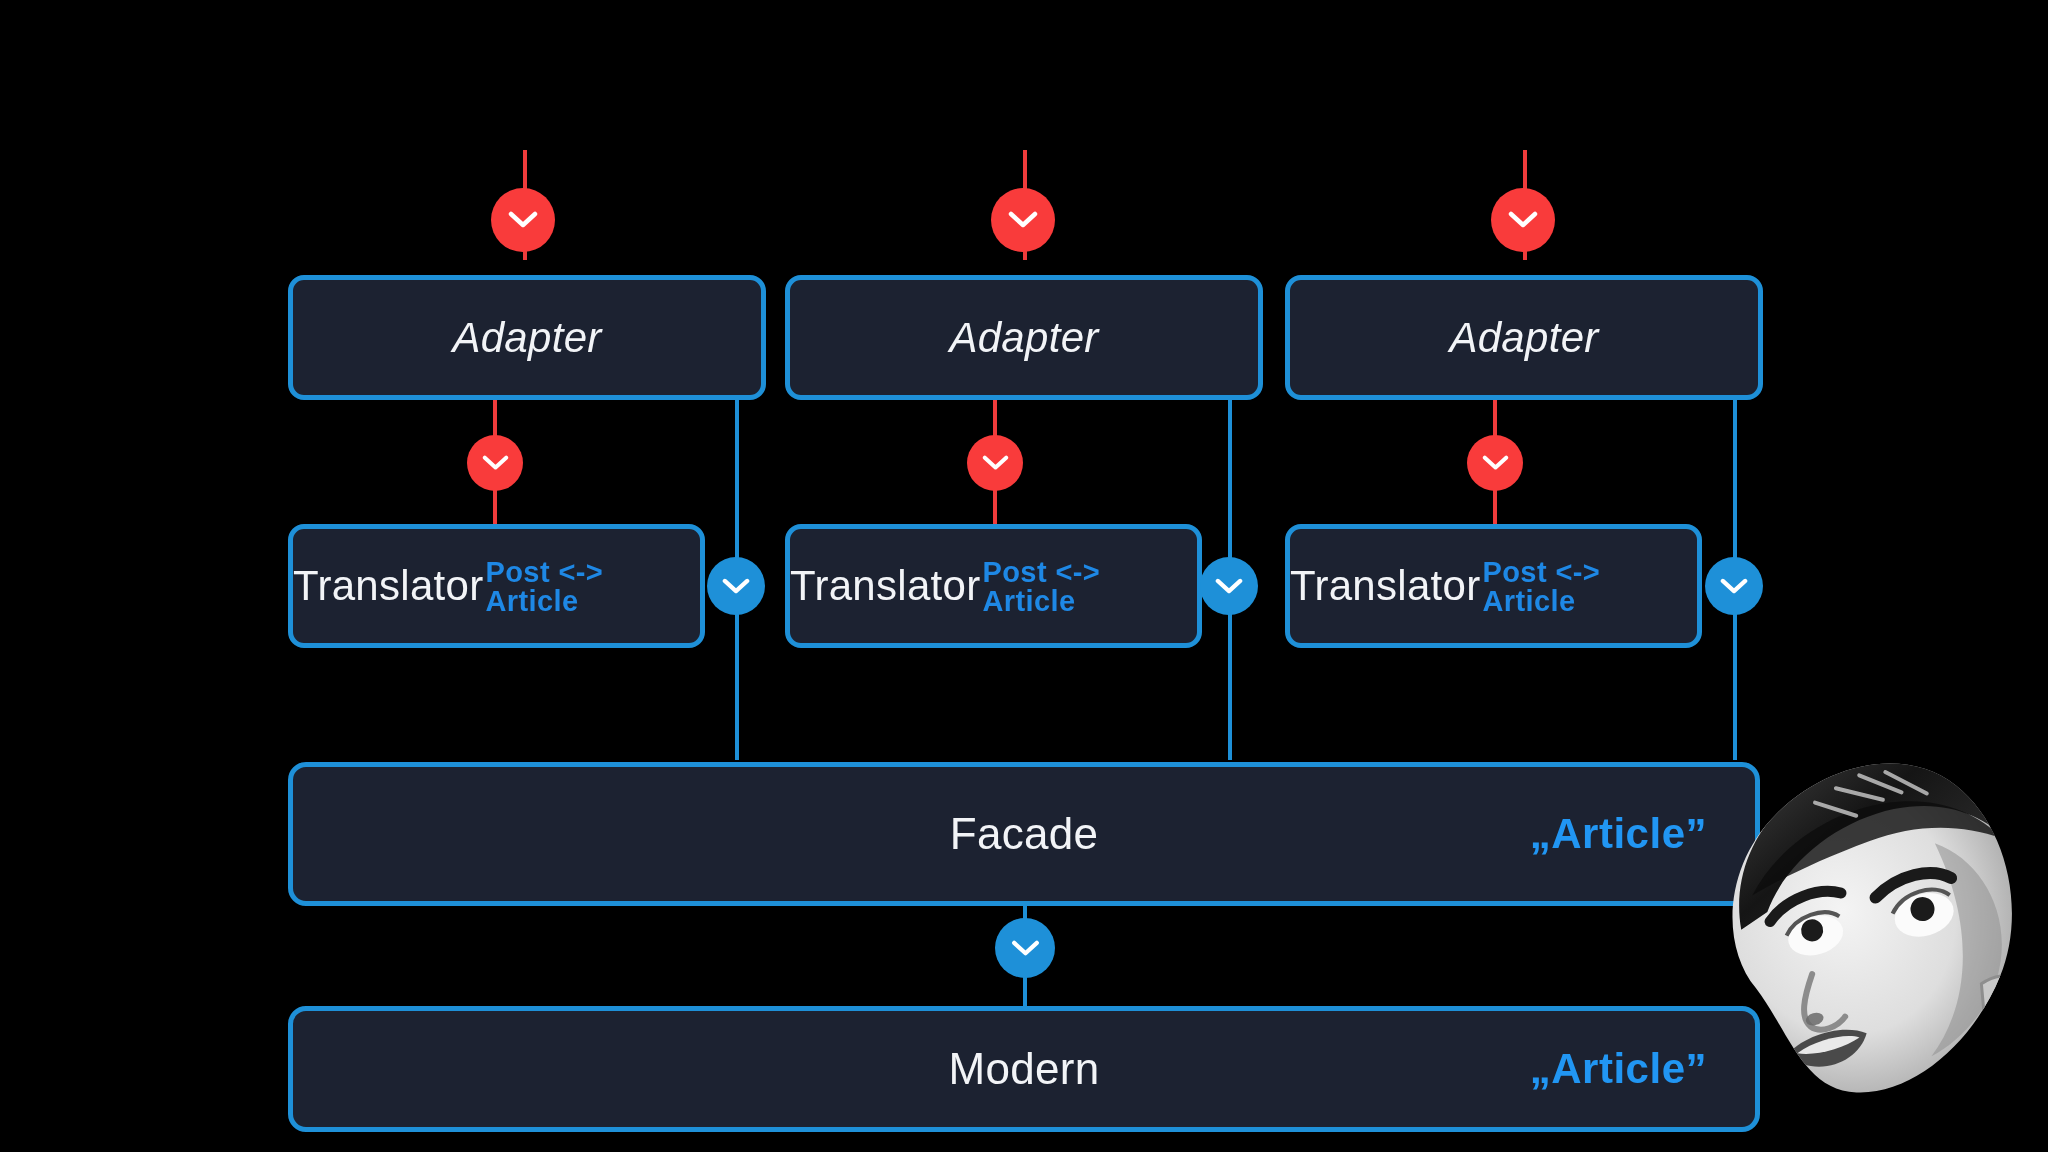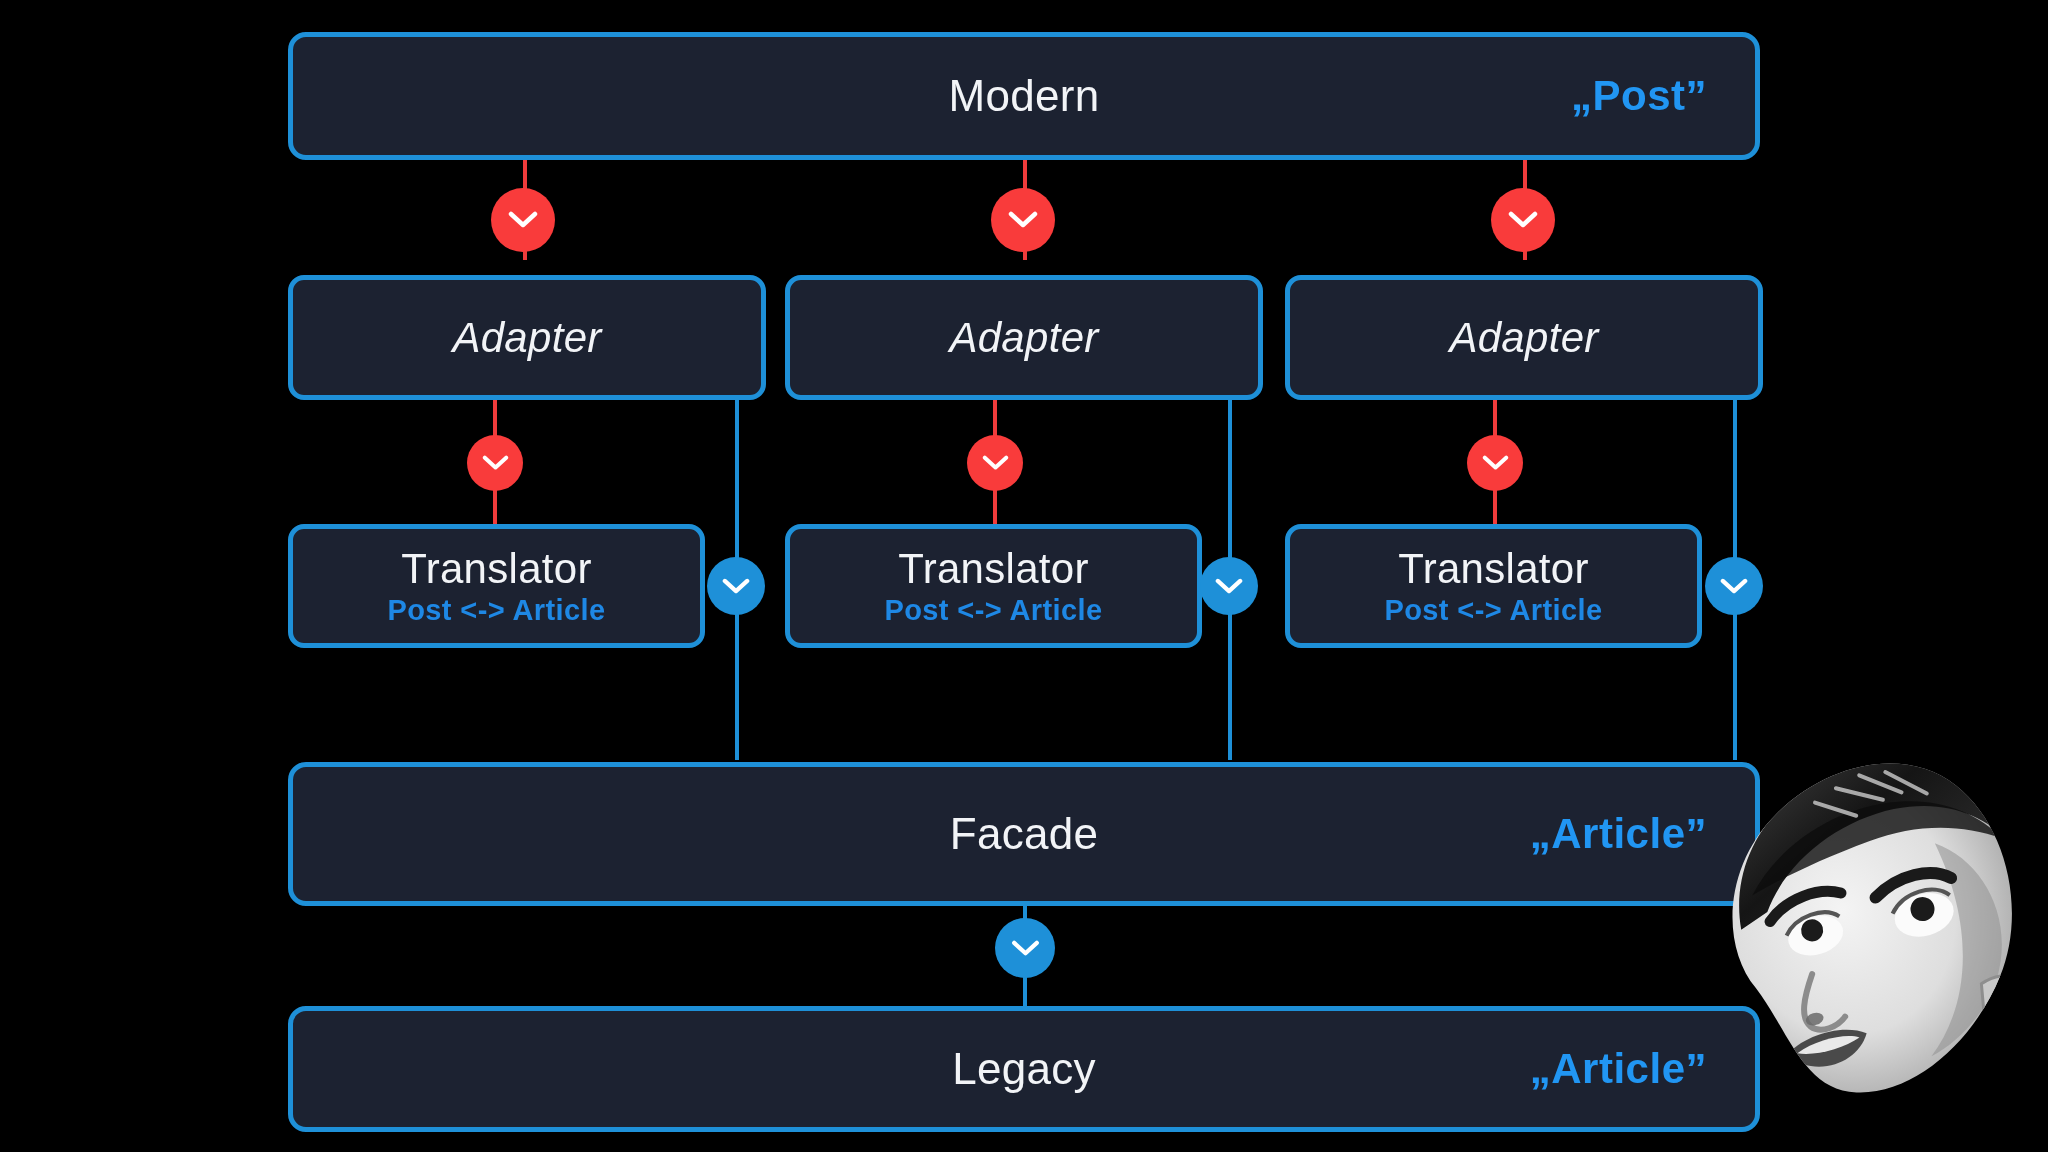--- a/index.html
+++ b/index.html
@@ -28,21 +28,21 @@
     right:48px;
     top:50%;
     transform:translateY(-50%);
     color:#2196f3;
     font-size:42px;
     font-weight:bold;
     letter-spacing:.5px;
     white-space:nowrap;
   }
   .node.small .title{font-size:42px;font-style:italic;}
-  .node.trans{flex-direction:column;justify-content:center;gap:2px;}
+  .node.trans{justify-content:center;gap:2px;}
   .node.trans .title{font-size:42px;line-height:1.05;}
   .node.trans .sub{
     color:#1e88e5;
     font-size:29px;
     font-weight:bold;
     letter-spacing:.4px;
     line-height:1;
     margin-top:2px;
   }
 
@@ -77,24 +77,20 @@
   <div class="rline" style="left:493px;top:398px;height:128px;"></div>
   <div class="rline" style="left:993px;top:398px;height:128px;"></div>
   <div class="rline" style="left:1493px;top:398px;height:128px;"></div>
 
   <div class="vline" style="left:735px;top:400px;height:360px;"></div>
   <div class="vline" style="left:1228px;top:400px;height:360px;"></div>
   <div class="vline" style="left:1733px;top:400px;height:360px;"></div>
 
   <div class="vline" style="left:1023px;top:885px;height:125px;"></div>
 
-  <div class="node wide" style="left:288px;top:32px;width:1472px;height:128px;">
-    <span class="title">Modern</span>
-    <span class="quoted">„Post”</span>
-  </div>
 
   <div class="node small" style="left:288px;top:275px;width:478px;height:125px;">
     <span class="title">Adapter</span>
   </div>
   <div class="node small" style="left:785px;top:275px;width:478px;height:125px;">
     <span class="title">Adapter</span>
   </div>
   <div class="node small" style="left:1285px;top:275px;width:478px;height:125px;">
     <span class="title">Adapter</span>
   </div>
@@ -111,21 +107,21 @@
     <span class="title">Translator</span>
     <span class="sub">Post &lt;-&gt; Article</span>
   </div>
 
   <div class="node wide" style="left:288px;top:762px;width:1472px;height:144px;">
     <span class="title">Facade</span>
     <span class="quoted">„Article”</span>
   </div>
 
   <div class="node wide" style="left:288px;top:1006px;width:1472px;height:126px;">
-    <span class="title">Legacy</span>
+    <span class="title">Modern</span>
     <span class="quoted">„Article”</span>
   </div>
 
   <div class="knob red" style="left:491px;top:188px;width:64px;height:64px;">
     <svg width="30" height="18" viewBox="0 0 30 18">
         <path d="M3 3 L15 14 L27 3" fill="none" stroke="#ffffff" stroke-width="4.5" stroke-linecap="round" stroke-linejoin="round"></path>
       </svg>
   </div>
   <div class="knob red" style="left:991px;top:188px;width:64px;height:64px;">
     <svg width="30" height="18" viewBox="0 0 30 18">

